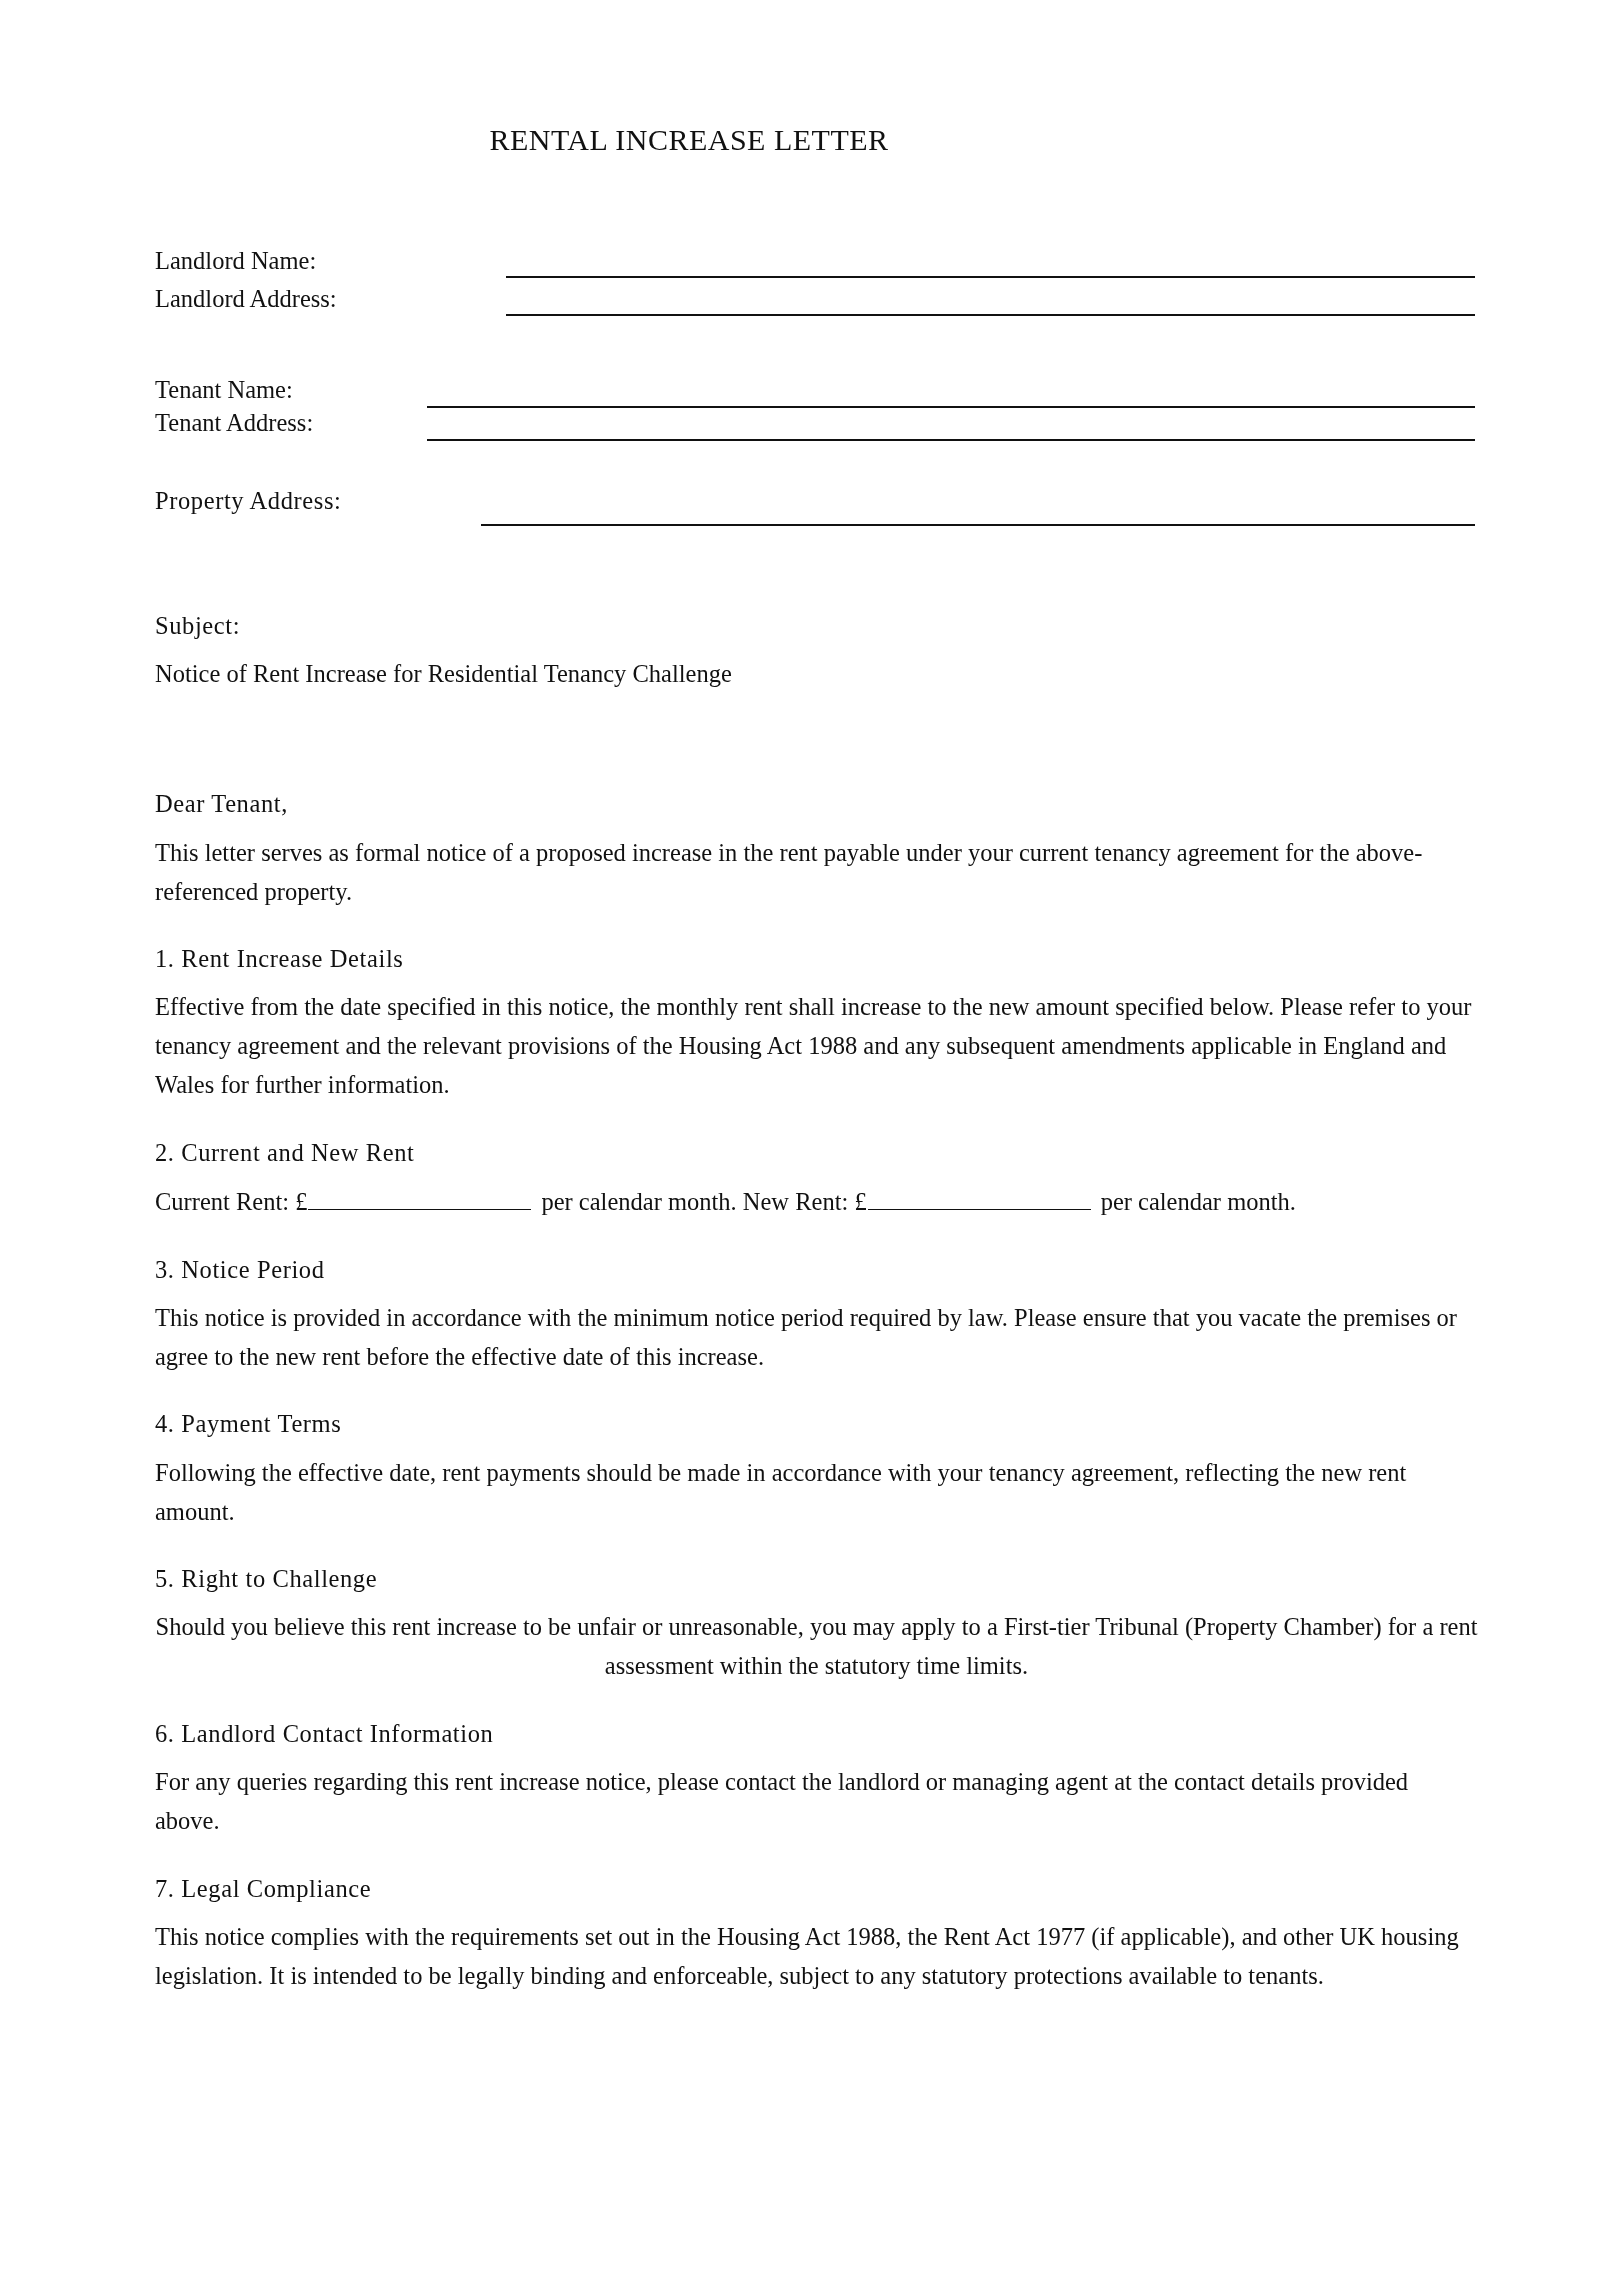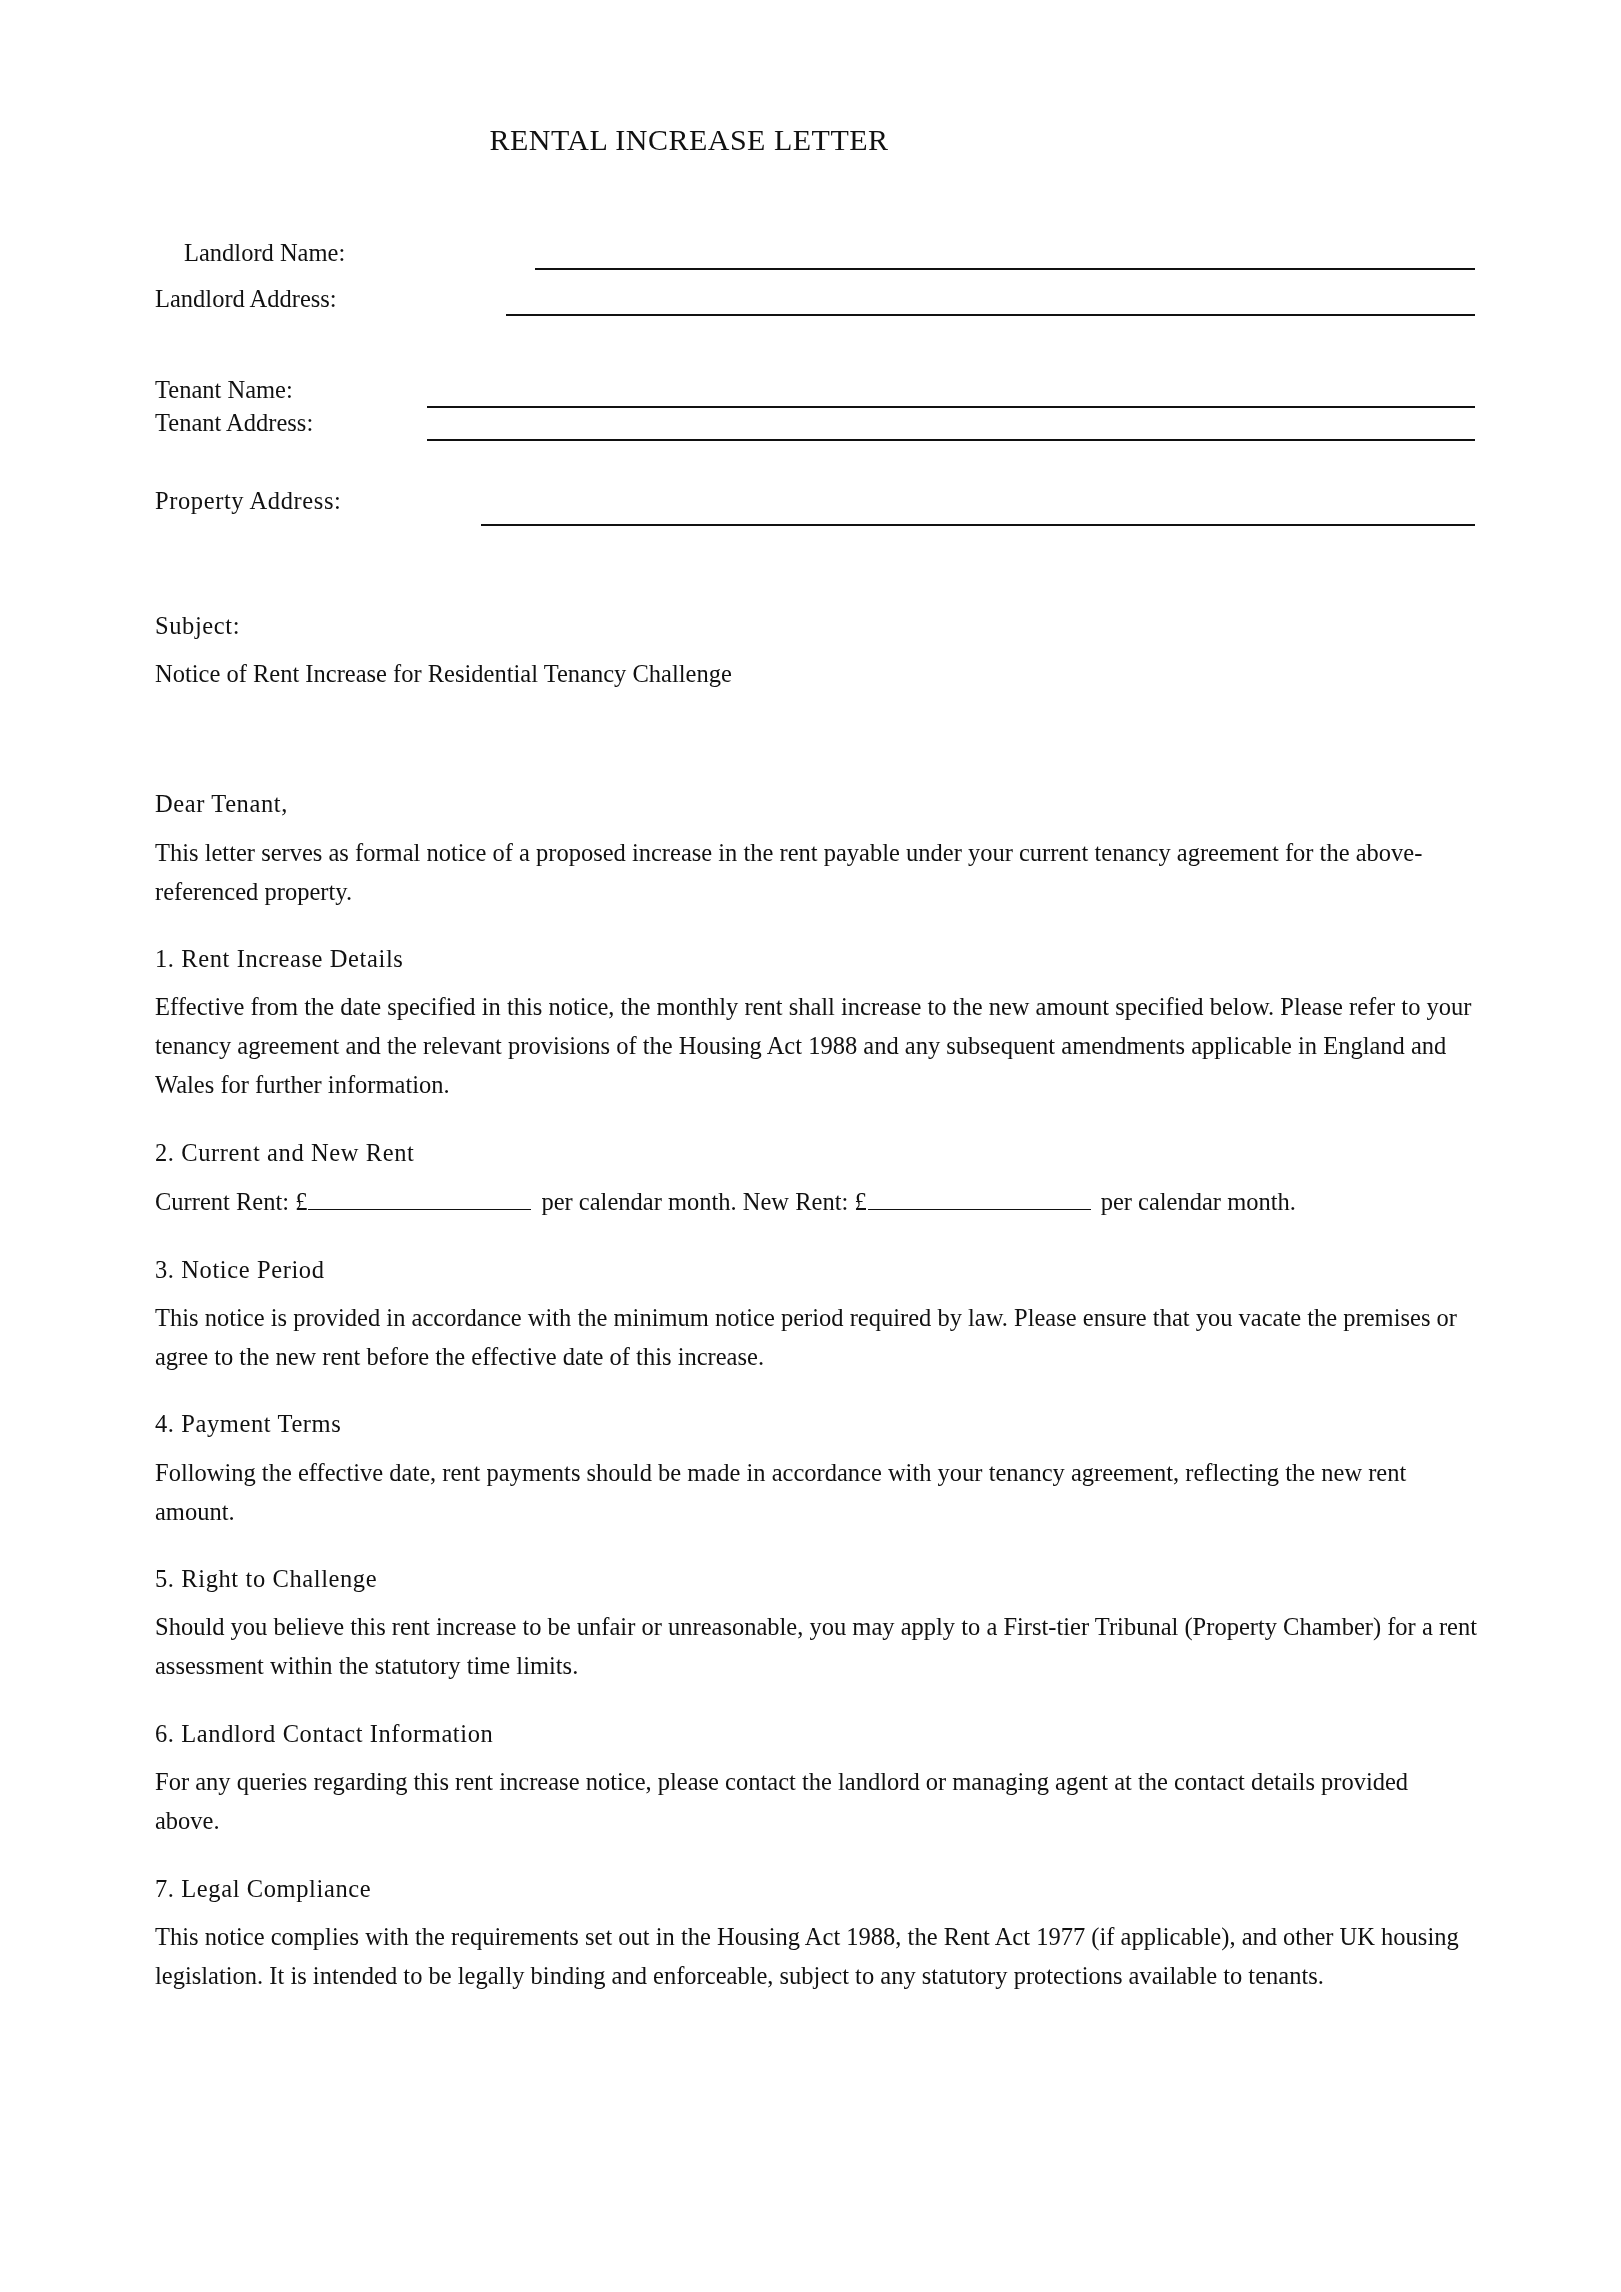--- a/index.html
+++ b/index.html
@@ -15,21 +15,21 @@
   .heading { position: absolute; left: 155px; font-size: 24.5px; letter-spacing: 0.6px; }
   .blank { display: inline-block; width: 223px; border-bottom: 1.5px solid #111; height: 19.6px; vertical-align: baseline; margin: 0 3.9px 0 1px; }
 </style>
 </head>
 <body>
 
 <div class="page">
 
   <div class="title">RENTAL INCREASE LETTER</div>
 
-  <div class="field" style="top:239px;margin-left:29px;">
+  <div class="field" style="top:247px;">
     <span class="label">Landlord Name:</span>
     <div class="line" style="left:351px; top:29px;"></div>
   </div>
 
   <div class="field" style="top:285px;">
     <span class="label">Landlord Address:</span>
     <div class="line" style="left:351px; top:29px;"></div>
   </div>
 
   <div class="field" style="top:363px;margin-top:13px;">
@@ -63,21 +63,21 @@
     <span>per calendar month.</span>
   </div>
 
   <div class="heading" style="top:1256px;">3. Notice Period</div>
   <div class="text" style="top:1298px;">This notice is provided in accordance with the minimum notice period required by law. Please ensure that you vacate the premises or agree to the new rent before the effective date of this increase.</div>
 
   <div class="heading" style="top:1410px;">4. Payment Terms</div>
   <div class="text" style="top:1453px;">Following the effective date, rent payments should be made in accordance with your tenancy agreement, reflecting the new rent amount.</div>
 
   <div class="heading" style="top:1565px;">5. Right to Challenge</div>
-  <div class="text" style="top:1607px;">Should you believe this rent increase to be unfair or unreasonable, you may apply to a First-tier Tribunal (Property Chamber) for a rent assessment within the statutory time limits.</div>
+  <div class="text" style="top:1607px;text-align:center;">Should you believe this rent increase to be unfair or unreasonable, you may apply to a First-tier Tribunal (Property Chamber) for a rent assessment within the statutory time limits.</div>
 
   <div class="heading" style="top:1720px;">6. Landlord Contact Information</div>
   <div class="text" style="top:1762px;">For any queries regarding this rent increase notice, please contact the landlord or managing agent at the contact details provided above.</div>
 
   <div class="heading" style="top:1875px;">7. Legal Compliance</div>
   <div class="text" style="top:1917px;">This notice complies with the requirements set out in the Housing Act 1988, the Rent Act 1977 (if applicable), and other UK housing legislation. It is intended to be legally binding and enforceable, subject to any statutory protections available to tenants.</div>
 
 </div>
 
 

